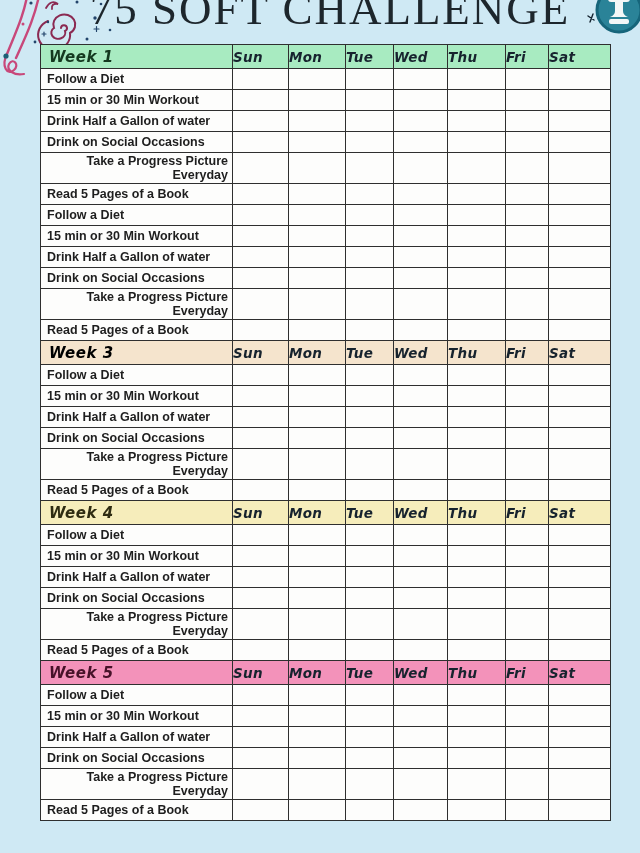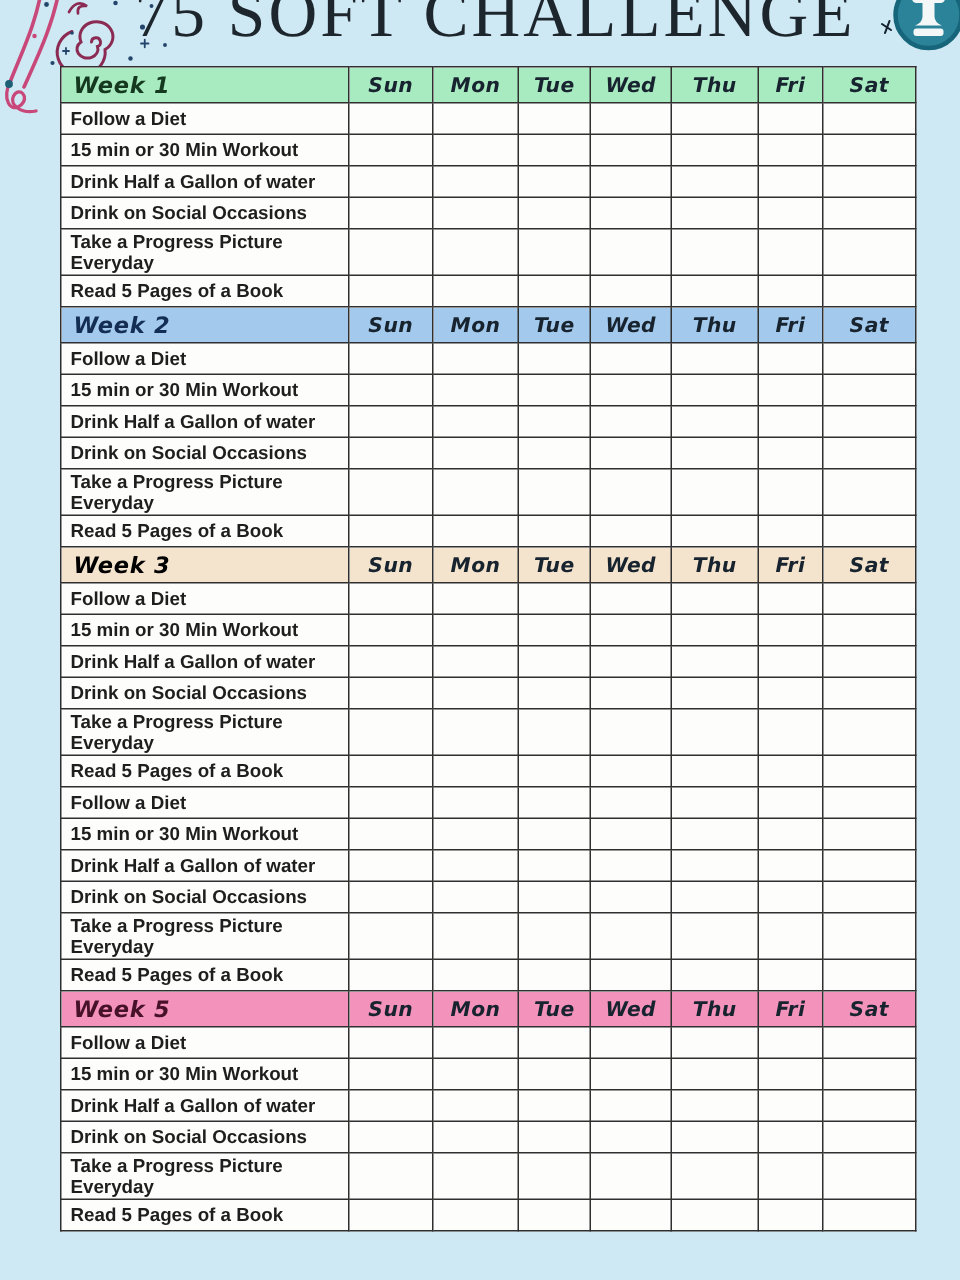--- a/index.html
+++ b/index.html
@@ -39,31 +39,31 @@
     background:var(--cell_bg);
   }
   .tracker td{
     border:1.5px solid var(--border);
     background:var(--cell_bg);
     padding:0;vertical-align:middle;
     overflow:hidden;
   }
   tr.week-header td{height:24px;}
   tr.task-row td{height:21px;}
-  tr.task-row.tall td{height:30px;}
+  tr.task-row.tall td{height:30px;text-align:right;}
 
   .script{
     font-family:"DejaVu Sans","Liberation Sans",sans-serif;
     font-style:italic;font-weight:700;
   }
   td.week-label{
     padding-left:8px;font-size:15px;letter-spacing:.5px;
   }
   td.day-head{
-    text-align:center;font-size:13.5px;letter-spacing:.3px;
+    text-align:left;font-size:13.5px;letter-spacing:.3px;
     color:var(--day_label);
   }
   td.task-cell{
     padding:1px 4px 1px 6px;
     font-size:12.5px;font-weight:700;color:#1e1e1e;
     line-height:14px;letter-spacing:0;
   }
   td.day-cell{cursor:pointer;}
 </style>
 </head>
@@ -198,30 +198,20 @@
           <td class="day-cell"></td>
           <td class="day-cell"></td>
           <td class="day-cell"></td>
           <td class="day-cell"></td>
           <td class="day-cell"></td>
           <td class="day-cell"></td>
           <td class="day-cell"></td>
         </tr>
       </tbody>
       <tbody>
-        <tr class="week-header">
-          <td class="week-label script" style="background: rgb(163, 201, 237); color: rgb(19, 46, 82);">Week 2</td>
-          <td class="day-head script" style="background: rgb(163, 201, 237);">Sun</td>
-          <td class="day-head script" style="background: rgb(163, 201, 237);">Mon</td>
-          <td class="day-head script" style="background: rgb(163, 201, 237);">Tue</td>
-          <td class="day-head script" style="background: rgb(163, 201, 237);">Wed</td>
-          <td class="day-head script" style="background: rgb(163, 201, 237);">Thu</td>
-          <td class="day-head script" style="background: rgb(163, 201, 237);">Fri</td>
-          <td class="day-head script" style="background: rgb(163, 201, 237);">Sat</td>
-        </tr>
         <tr class="task-row">
           <td class="task-cell">Follow a Diet</td>
           <td class="day-cell"></td>
           <td class="day-cell"></td>
           <td class="day-cell"></td>
           <td class="day-cell"></td>
           <td class="day-cell"></td>
           <td class="day-cell"></td>
           <td class="day-cell"></td>
         </tr>
@@ -342,20 +332,30 @@
           <td class="day-cell"></td>
           <td class="day-cell"></td>
           <td class="day-cell"></td>
           <td class="day-cell"></td>
           <td class="day-cell"></td>
           <td class="day-cell"></td>
           <td class="day-cell"></td>
         </tr>
       </tbody>
       <tbody>
+        <tr class="week-header">
+          <td class="week-label script" style="background: rgb(246, 237, 187); color: rgb(47, 44, 18);">Week 4</td>
+          <td class="day-head script" style="background: rgb(246, 237, 187);">Sun</td>
+          <td class="day-head script" style="background: rgb(246, 237, 187);">Mon</td>
+          <td class="day-head script" style="background: rgb(246, 237, 187);">Tue</td>
+          <td class="day-head script" style="background: rgb(246, 237, 187);">Wed</td>
+          <td class="day-head script" style="background: rgb(246, 237, 187);">Thu</td>
+          <td class="day-head script" style="background: rgb(246, 237, 187);">Fri</td>
+          <td class="day-head script" style="background: rgb(246, 237, 187);">Sat</td>
+        </tr>
         <tr class="task-row">
           <td class="task-cell">Follow a Diet</td>
           <td class="day-cell"></td>
           <td class="day-cell"></td>
           <td class="day-cell"></td>
           <td class="day-cell"></td>
           <td class="day-cell"></td>
           <td class="day-cell"></td>
           <td class="day-cell"></td>
         </tr>

